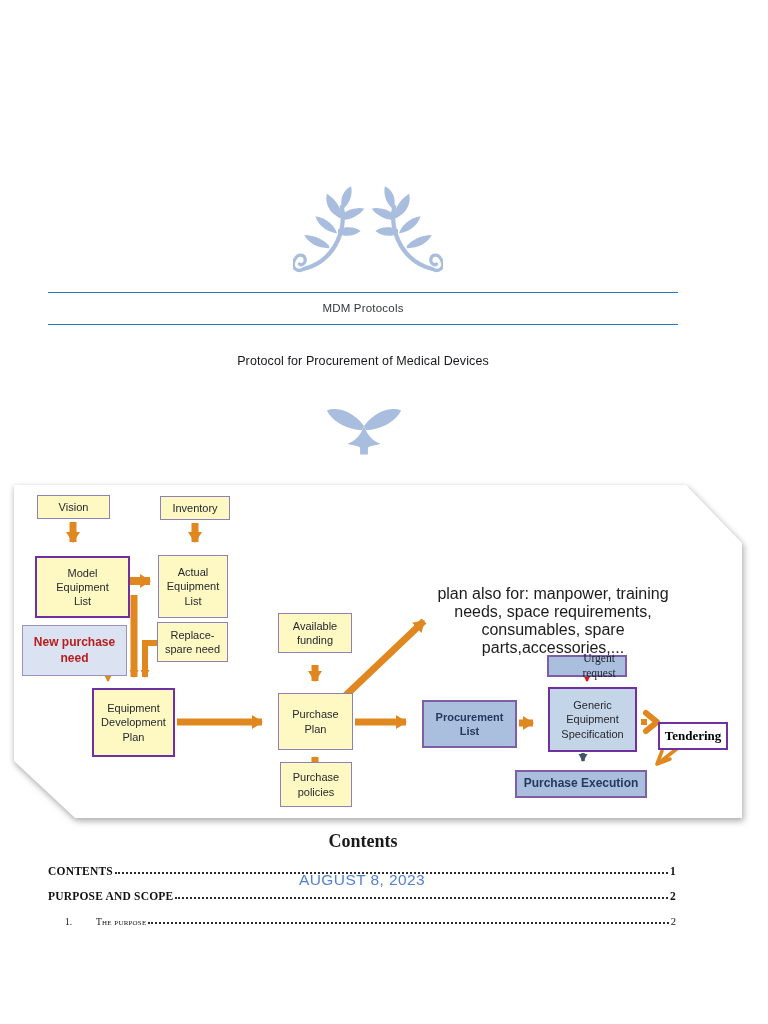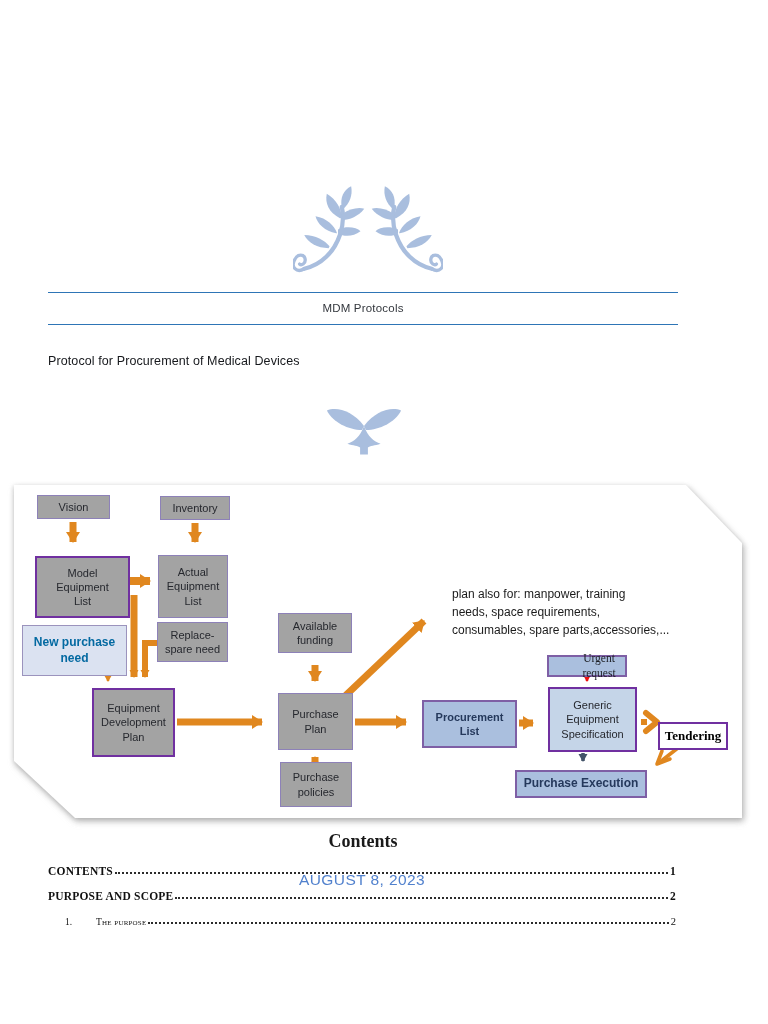--- a/index.html
+++ b/index.html
@@ -8,50 +8,50 @@
     font-family:"Liberation Sans",sans-serif;overflow:hidden;
   }
   
   .ornament-top{position:absolute;left:293px;top:186px;}
   .band-line{position:absolute;left:48px;width:630px;height:0;border-top:1.4px solid #2e75b6;}
   .band-title{
     position:absolute;left:48px;width:630px;top:302px;text-align:center;
     font-size:11.5px;color:#33373d;letter-spacing:.2px;
   }
   .doc-title{
-    position:absolute;left:48px;width:630px;top:354px;text-align:left;
+    position:absolute;left:48px;width:630px;top:354px;text-align:center;
     font-size:12.5px;color:#16181c;letter-spacing:.1px;
   }
   .ornament-mid{position:absolute;left:323px;top:404px;}
 
   
   .fc-shadow{
     position:absolute;left:14px;top:485px;
     filter:drop-shadow(2px 3px 3px rgba(110,110,110,.45)) drop-shadow(-1px 1px 2px rgba(160,160,160,.35));
   }
   .fc-wrap{
     position:relative;width:728px;height:333px;background:#ffffff;
     clip-path:polygon(0 0,672px 0,728px 58px,728px 333px,61px 333px,0 276px);
   }
   .fc-arrows{position:absolute;left:0;top:0;}
   .fc-box{
     position:absolute;box-sizing:border-box;display:flex;align-items:center;justify-content:center;
-    text-align:center;white-space:pre-line;background:#a3a3a3;border:1.5px solid #8d81b8;
+    text-align:center;white-space:pre-line;background:#fef9c3;border:1.5px solid #8d81b8;
     font-size:11px;line-height:1.28;color:#26282e;z-index:2;
   }
   .b-thick{border:2.6px solid #7030a0;}
   .b-dark{background:#aabfde;border:2px solid #7e5fa5;font-weight:bold;color:#25395c;}
-  .b-bold{font-weight:bold;color:#0369a1;}
+  .b-bold{font-weight:bold;color:#b91c1c;}
   .b-light{background:#dbe2f1;border:1.5px solid #9b93bd;}
   .b-serif{font-family:"Liberation Serif",serif;font-size:11.5px;color:#1c1e24;padding-left:24px;}
   .b-white{background:#ffffff;border:2.6px solid #7030a0;font-family:"Liberation Serif",serif;
     font-weight:bold;font-size:13px;color:#000;margin-top:12px;}
   .fc-note{
-    position:absolute;left:438px;top:100px;width:240px;white-space:pre-line;
-    font-size:12px;line-height:18px;color:#1b1b1b;z-index:2;
+    position:absolute;left:419px;top:100px;width:240px;white-space:pre-line;
+    font-size:16px;line-height:18px;color:#1b1b1b;z-index:2;text-align:center;
   }
 
   
   .contents-heading{
     position:absolute;left:48px;width:630px;top:831px;text-align:center;
     font-family:"Liberation Serif",serif;font-weight:bold;font-size:18px;color:#1a1a1a;
   }
   .toc{position:absolute;left:48px;top:863px;width:628px;}
   .toc-row{display:flex;align-items:flex-end;height:14px;margin-bottom:11px;
     font-family:"Liberation Serif",serif;color:#111;}

